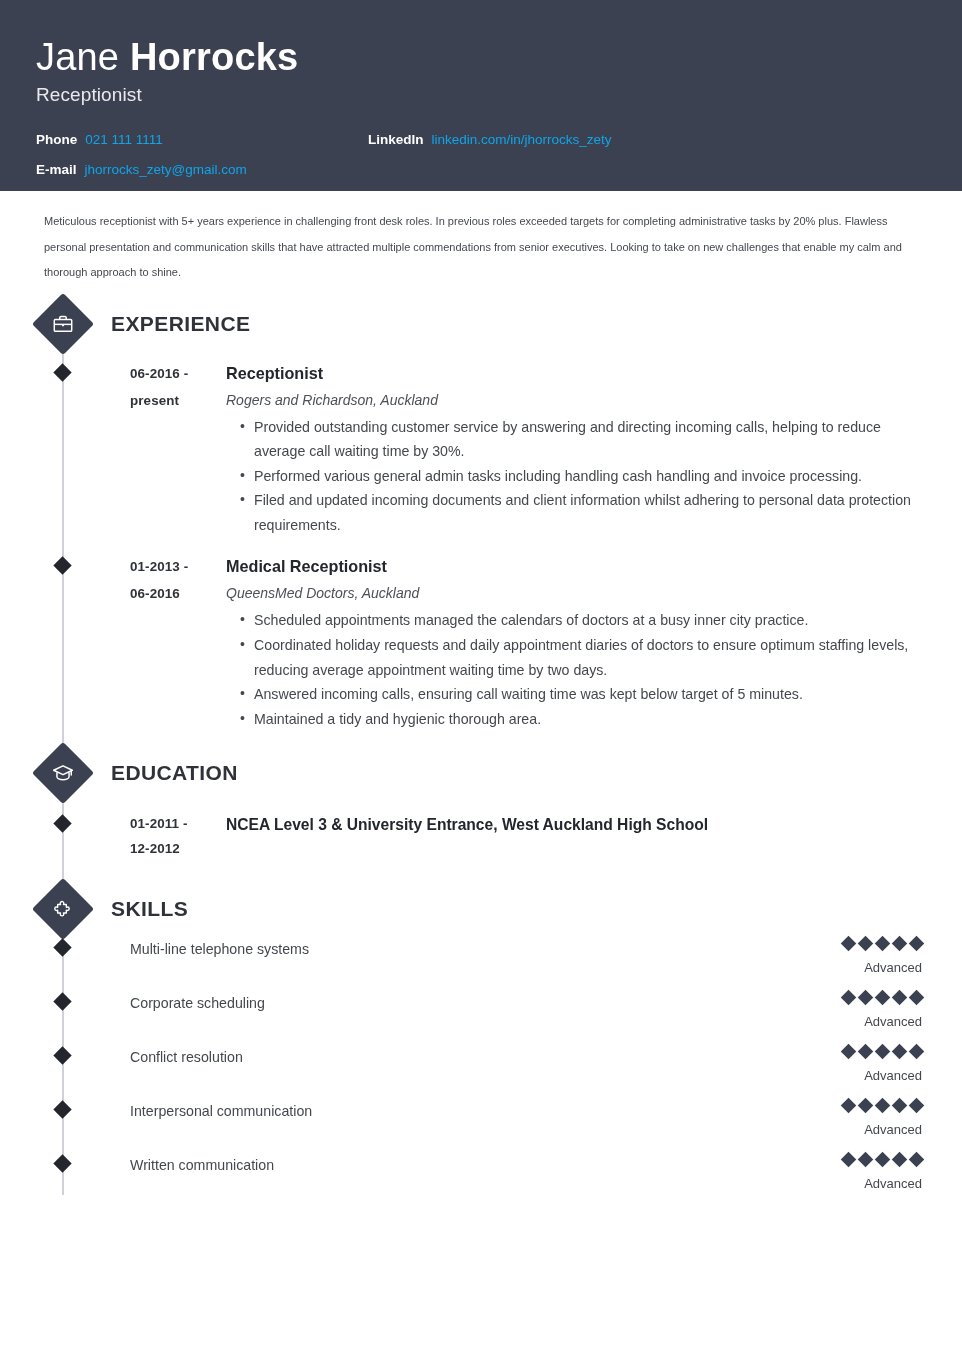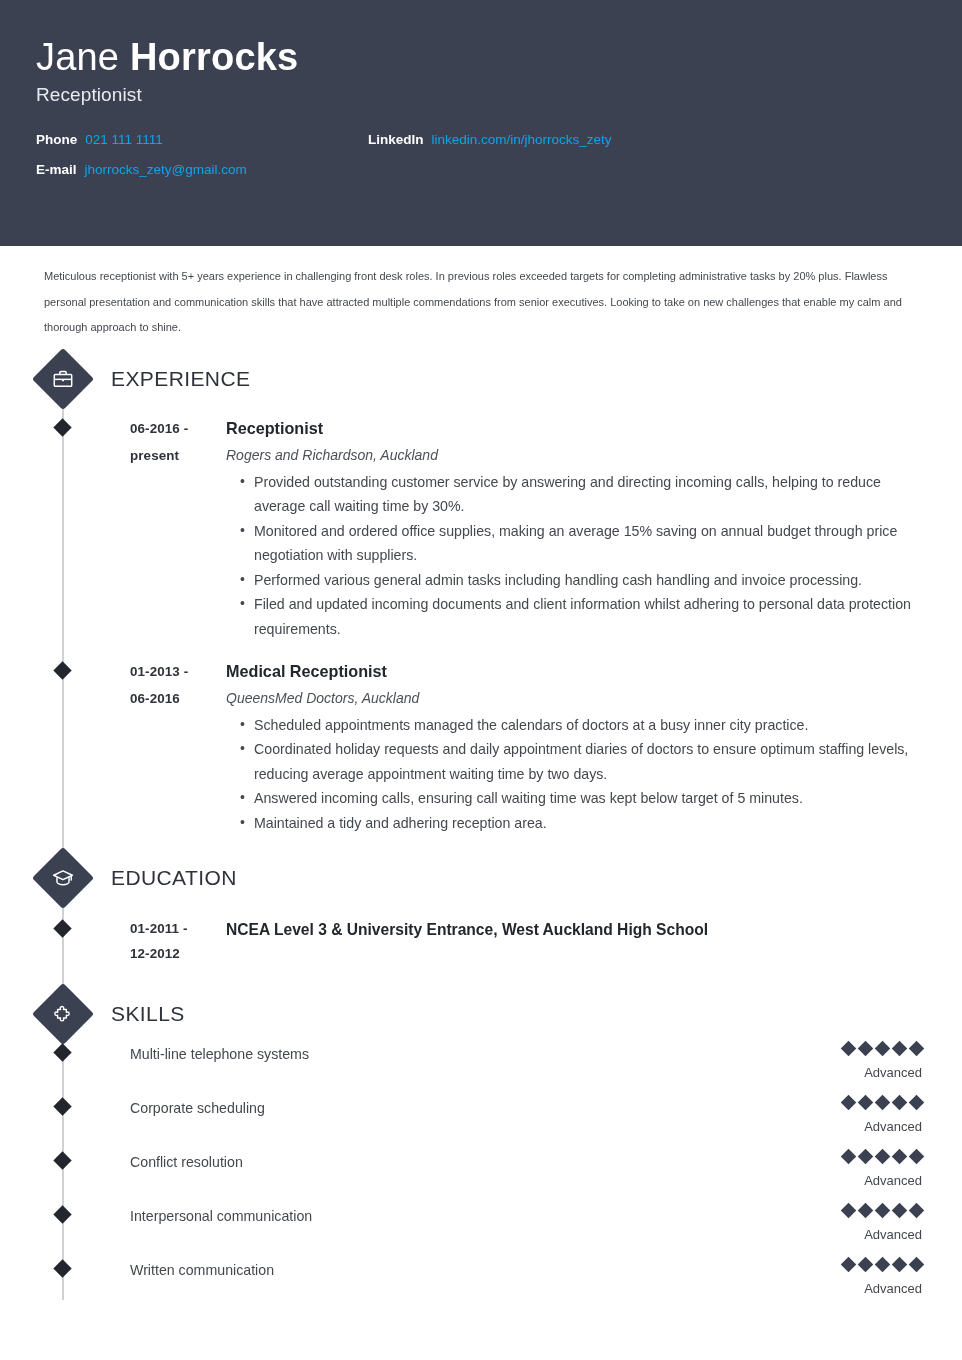--- a/index.html
+++ b/index.html
@@ -11,21 +11,21 @@
     font-family: "Liberation Sans", sans-serif;
     color: #3a3a3a;
     -webkit-font-smoothing: antialiased;
   }
 
   
   .header {
     background: #3c4151;
     color: #ffffff;
     padding: 34px 36px 24px 36px;
-    height: 246px;
+    height: 191px;
     position: relative;
   }
   .name {
     font-size: 38px;
     line-height: 46px;
     font-weight: 300;
     letter-spacing: .2px;
     margin: 0 0 4px 0;
     white-space: nowrap;
   }
@@ -102,21 +102,21 @@
     border-radius: 3px;
     display: flex;
     align-items: center;
     justify-content: center;
     position: relative;
     z-index: 2;
   }
   .sec-diamond svg { transform: rotate(-45deg); display:block; }
   .section-title {
     font-size: 21px;
-    font-weight: 400;
+    font-weight: 700;
     color: #2f3339;
     letter-spacing: .4px;
     margin-left: 26px;
     text-transform: uppercase;
   }
 
   
   .entry {
     display: flex;
     position: relative;
@@ -280,41 +280,40 @@
         <div class="entry-bullet"></div>
         <div class="entry-date">
           <div>06-2016 -</div>
           <div>present</div>
         </div>
         <div class="entry-main">
           <div class="entry-role">Receptionist</div>
           <div class="entry-company">Rogers and Richardson, Auckland</div>
           <ul class="duties">
             <li>Provided outstanding customer service by answering and directing incoming calls, helping to reduce average call waiting time by 30%.</li>
-            <li>Monitored and ordered office supplies, making an average 15% saving on annual budget through price negotiation with suppliers.</li>
             <li>Performed various general admin tasks including handling cash handling and invoice processing.</li>
             <li>Filed and updated incoming documents and client information whilst adhering to personal data protection requirements.</li>
           </ul>
         </div>
       </div>
 
       <div class="entry" style="margin-top:16px;">
         <div class="entry-bullet"></div>
         <div class="entry-date">
           <div>01-2013 -</div>
           <div>06-2016</div>
         </div>
         <div class="entry-main">
           <div class="entry-role">Medical Receptionist</div>
           <div class="entry-company">QueensMed Doctors, Auckland</div>
           <ul class="duties">
             <li>Scheduled appointments managed the calendars of doctors at a busy inner city practice.</li>
             <li>Coordinated holiday requests and daily appointment diaries of doctors to ensure optimum staffing levels, reducing average appointment waiting time by two days.</li>
             <li>Answered incoming calls, ensuring call waiting time was kept below target of 5 minutes.</li>
-            <li>Maintained a tidy and adhering reception area.</li>
+            <li>Maintained a tidy and hygienic thorough area.</li>
           </ul>
         </div>
       </div>
     </div>
 
     <div class="section" style="margin-top:20px;">
       <div class="section-head">
         <div class="sec-diamond">
           <svg width="22" height="22" viewBox="0 0 24 24" fill="none" stroke="#ffffff" stroke-width="1.6" stroke-linejoin="round">
             <path d="M12 4.2 1.8 9l10.2 4.8L22.2 9 12 4.2z"></path>

